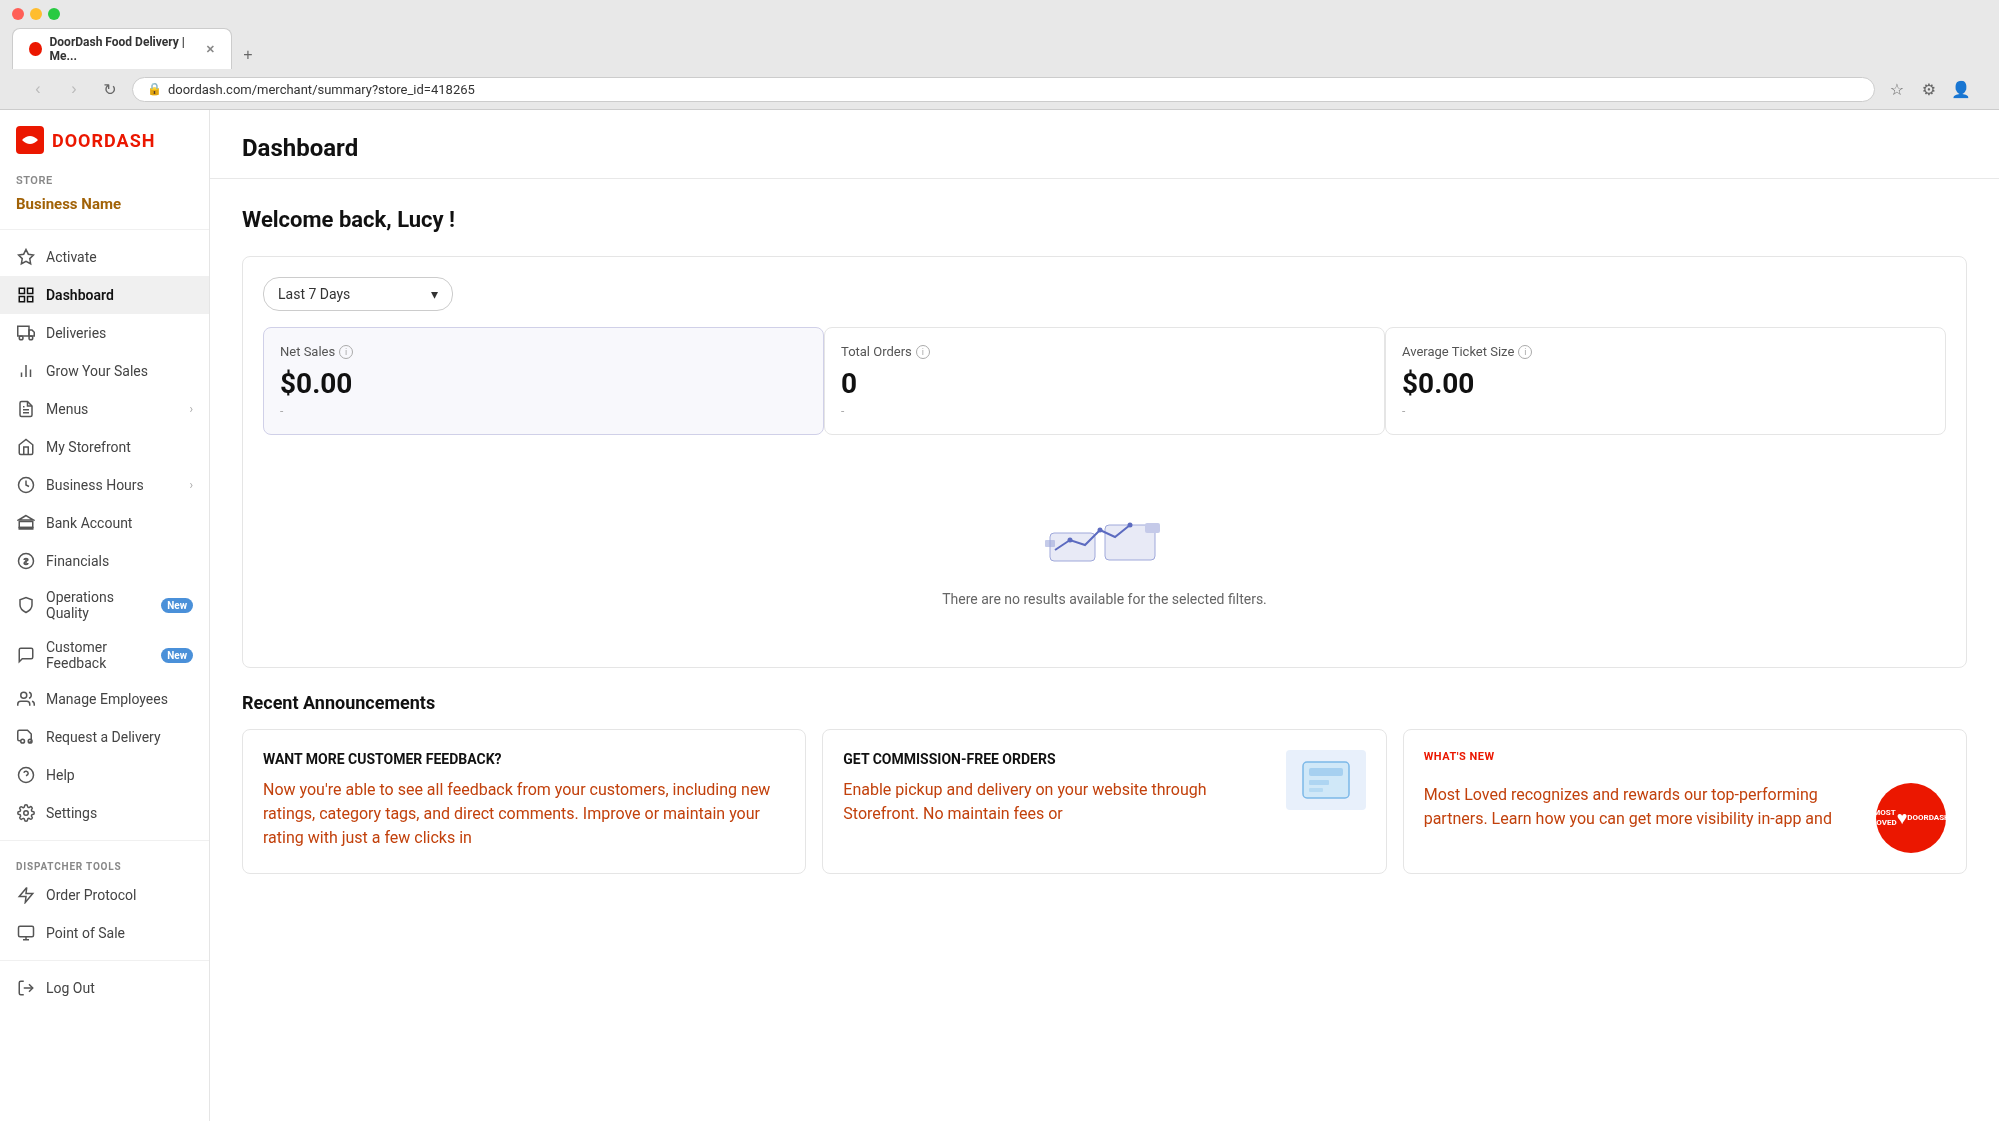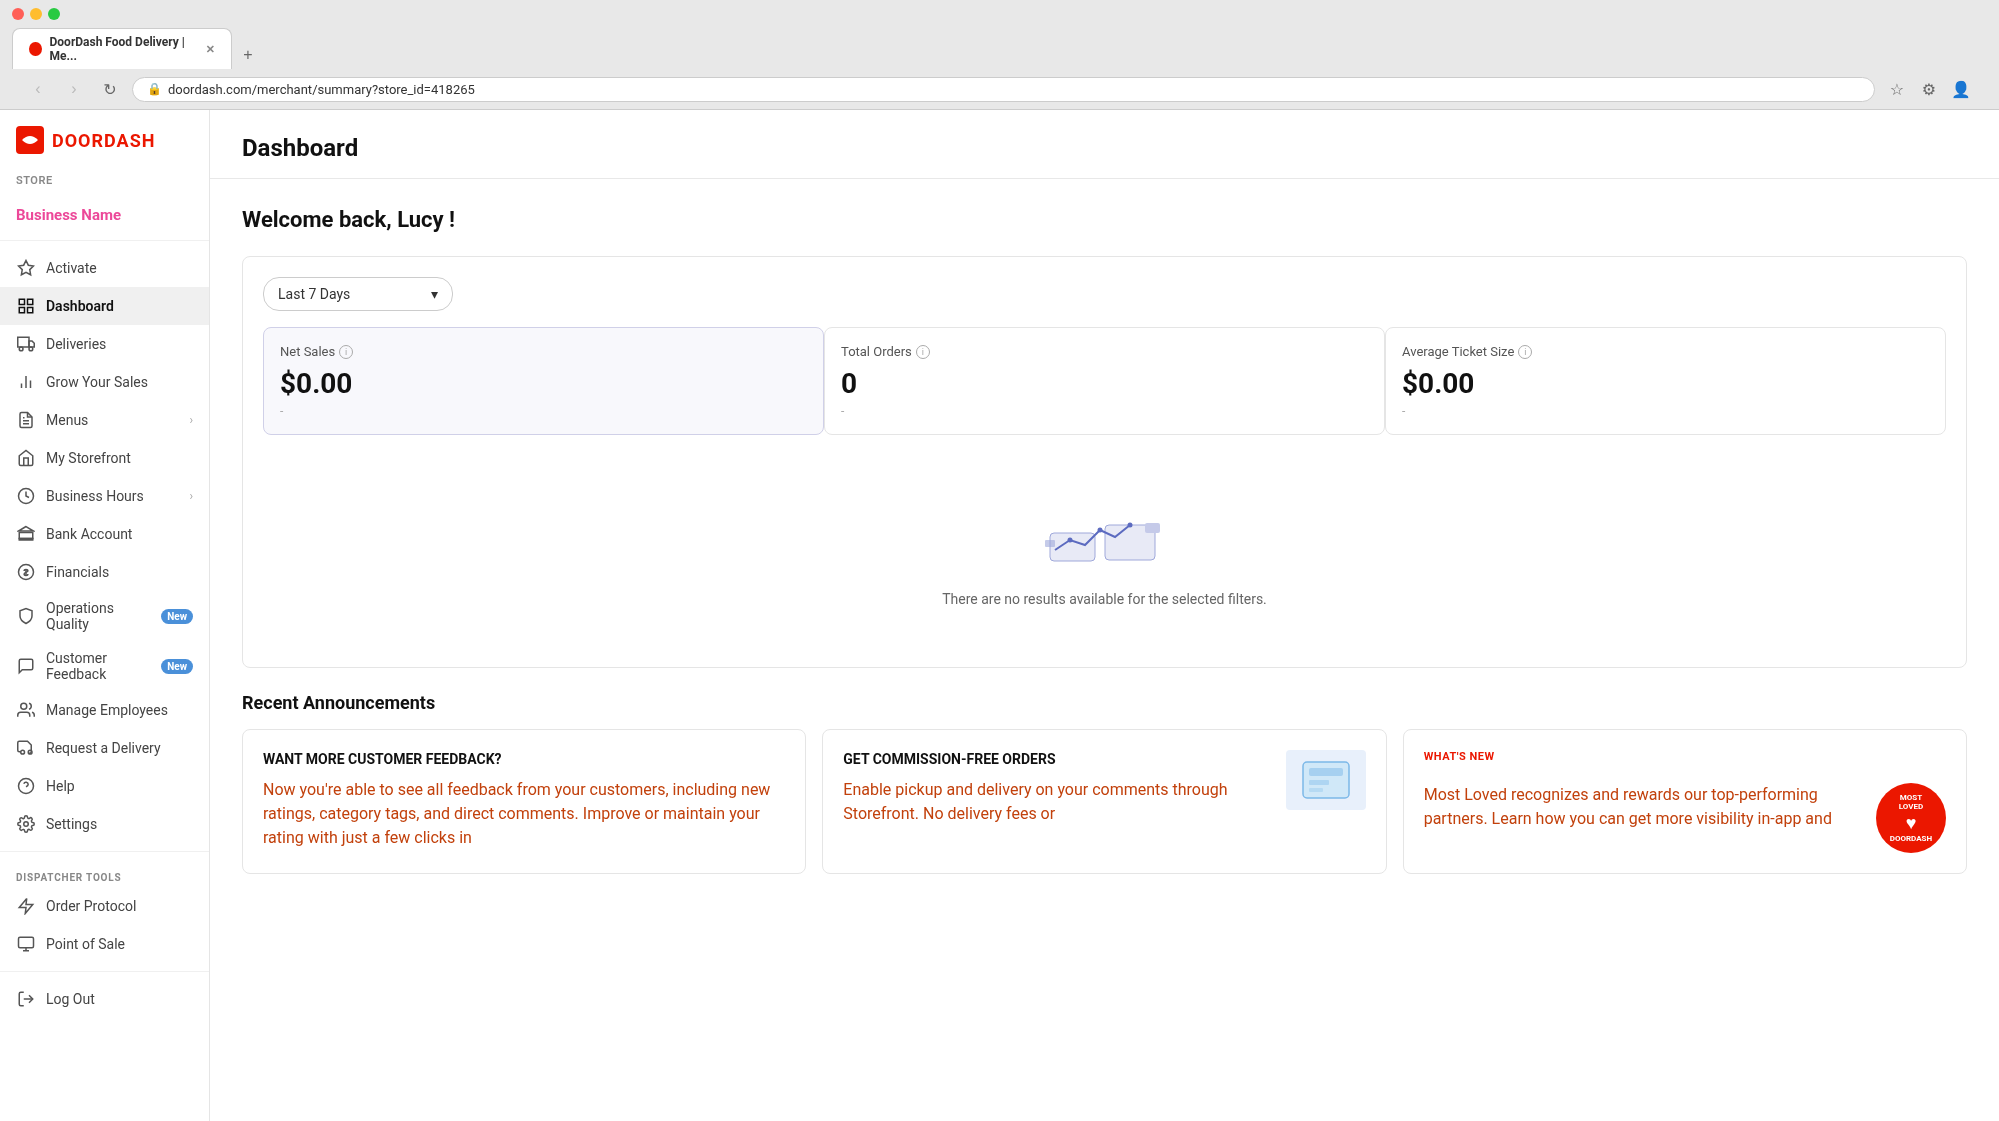--- a/index.html
+++ b/index.html
@@ -29,21 +29,21 @@
     
     .app-container { display: flex; flex: 1; overflow: hidden; }
 
     
     .sidebar { width: 210px; background: white; border-right: 1px solid #e5e5e5; display: flex; flex-direction: column; overflow-y: auto; padding: 16px 0; flex-shrink: 0; }
     .sidebar-logo { display: flex; align-items: center; gap: 8px; padding: 0 16px 20px; }
     .sidebar-logo-icon { width: 28px; height: 28px; }
     .sidebar-logo-text { font-size: 18px; font-weight: 700; color: #eb1700; letter-spacing: 1px; }
     .sidebar-store-section { padding: 0 16px 8px; }
     .sidebar-store-label { font-size: 11px; color: #888; font-weight: 600; text-transform: uppercase; letter-spacing: 0.5px; }
-    .sidebar-store-name { font-size: 15px; font-weight: 700; color: #ec4899; margin-top: 19px; }
+    .sidebar-store-name { font-size: 15px; font-weight: 700; color: #a16207; margin-top: 8px; }
     .sidebar-divider { height: 1px; background: #f0f0f0; margin: 8px 0; }
     .sidebar-item { display: flex; align-items: center; gap: 10px; padding: 9px 16px; cursor: pointer; font-size: 14px; color: #444; border-radius: 0; position: relative; }
     .sidebar-item.active { background: #f0f0f0; font-weight: 600; color: #111; }
     .sidebar-item .item-icon { width: 20px; height: 20px; display: flex; align-items: center; justify-content: center; flex-shrink: 0; color: #555; }
     .sidebar-item .item-label { flex: 1; }
     .sidebar-item .item-arrow { color: #aaa; font-size: 12px; }
     .sidebar-item .item-badge { background: #4a90d9; color: white; font-size: 10px; font-weight: 700; padding: 2px 6px; border-radius: 10px; }
     .sidebar-section-label { padding: 12px 16px 4px; font-size: 10px; color: #888; font-weight: 700; text-transform: uppercase; letter-spacing: 0.8px; }
 
     
@@ -74,21 +74,21 @@
     .announcements-section { margin-top: 8px; }
     .announcements-title { font-size: 18px; font-weight: 700; color: #111; margin-bottom: 16px; }
     .announcements-grid { display: grid; grid-template-columns: repeat(3, 1fr); gap: 16px; }
     .announcement-card { border: 1px solid #e5e5e5; border-radius: 8px; padding: 20px; background: white; overflow: hidden; }
     .announcement-card-header { font-size: 11px; font-weight: 700; color: #eb1700; text-transform: uppercase; letter-spacing: 0.5px; margin-bottom: 20px; }
     .announcement-card-title { font-size: 14px; font-weight: 700; color: #111; margin-bottom: 10px; line-height: 1.3; }
     .announcement-card-text { font-size: 16px; color: #c2410c; line-height: 1.5; }
     .announcement-card-inner { display: flex; gap: 4px; align-items: flex-start; }
     .announcement-card-img { width: 80px; flex-shrink: 0; }
     .card-img-placeholder { width: 80px; height: 60px; background: #e8f0fb; border-radius: 4px; display: flex; align-items: center; justify-content: center; font-size: 24px; }
-    .most-loved-badge { width: 70px; height: 70px; border-radius: 50%; background: #eb1700; display: flex; align-items: center; justify-content: center; flex-direction: column; flex-shrink: 0; }
+    .most-loved-badge { width: 70px; height: 70px; border-radius: 50%; background: #eb1700; display: flex; align-items: center; justify-content: center; flex-shrink: 0; }
     .most-loved-badge-text { color: white; font-size: 8px; font-weight: 700; text-align: center; line-height: 1.2; }
     .most-loved-heart { color: white; font-size: 18px; }
 
     
     .chart-svg { width: 120px; height: 80px; }
   </style>
 </head>
 <body>
 
 <div class="browser-chrome">
@@ -413,21 +413,21 @@
 
           <div class="announcement-card">
             <div class="announcement-card-title">WANT MORE CUSTOMER FEEDBACK?</div>
             <div class="announcement-card-text">Now you're able to see all feedback from your customers, including new ratings, category tags, and direct comments. Improve or maintain your rating with just a few clicks in</div>
           </div>
 
           <div class="announcement-card">
             <div class="announcement-card-inner">
               <div style="flex:1;">
                 <div class="announcement-card-title">GET COMMISSION-FREE ORDERS</div>
-                <div class="announcement-card-text">Enable pickup and delivery on your comments through Storefront. No delivery fees or</div>
+                <div class="announcement-card-text">Enable pickup and delivery on your website through Storefront. No maintain fees or</div>
               </div>
               <div class="announcement-card-img">
                 <div class="card-img-placeholder">
                   <svg width="50" height="40" viewBox="0 0 50 40" fill="none">
                     <rect x="2" y="2" width="46" height="36" rx="4" fill="#d0e8f8" stroke="#7bb8e8" stroke-width="1.5"></rect>
                     <rect x="8" y="8" width="34" height="8" rx="2" fill="#7bb8e8" opacity="0.5"></rect>
                     <rect x="8" y="20" width="20" height="5" rx="1" fill="#7bb8e8" opacity="0.4"></rect>
                     <rect x="8" y="28" width="14" height="4" rx="1" fill="#7bb8e8" opacity="0.3"></rect>
                   </svg>
                 </div>

